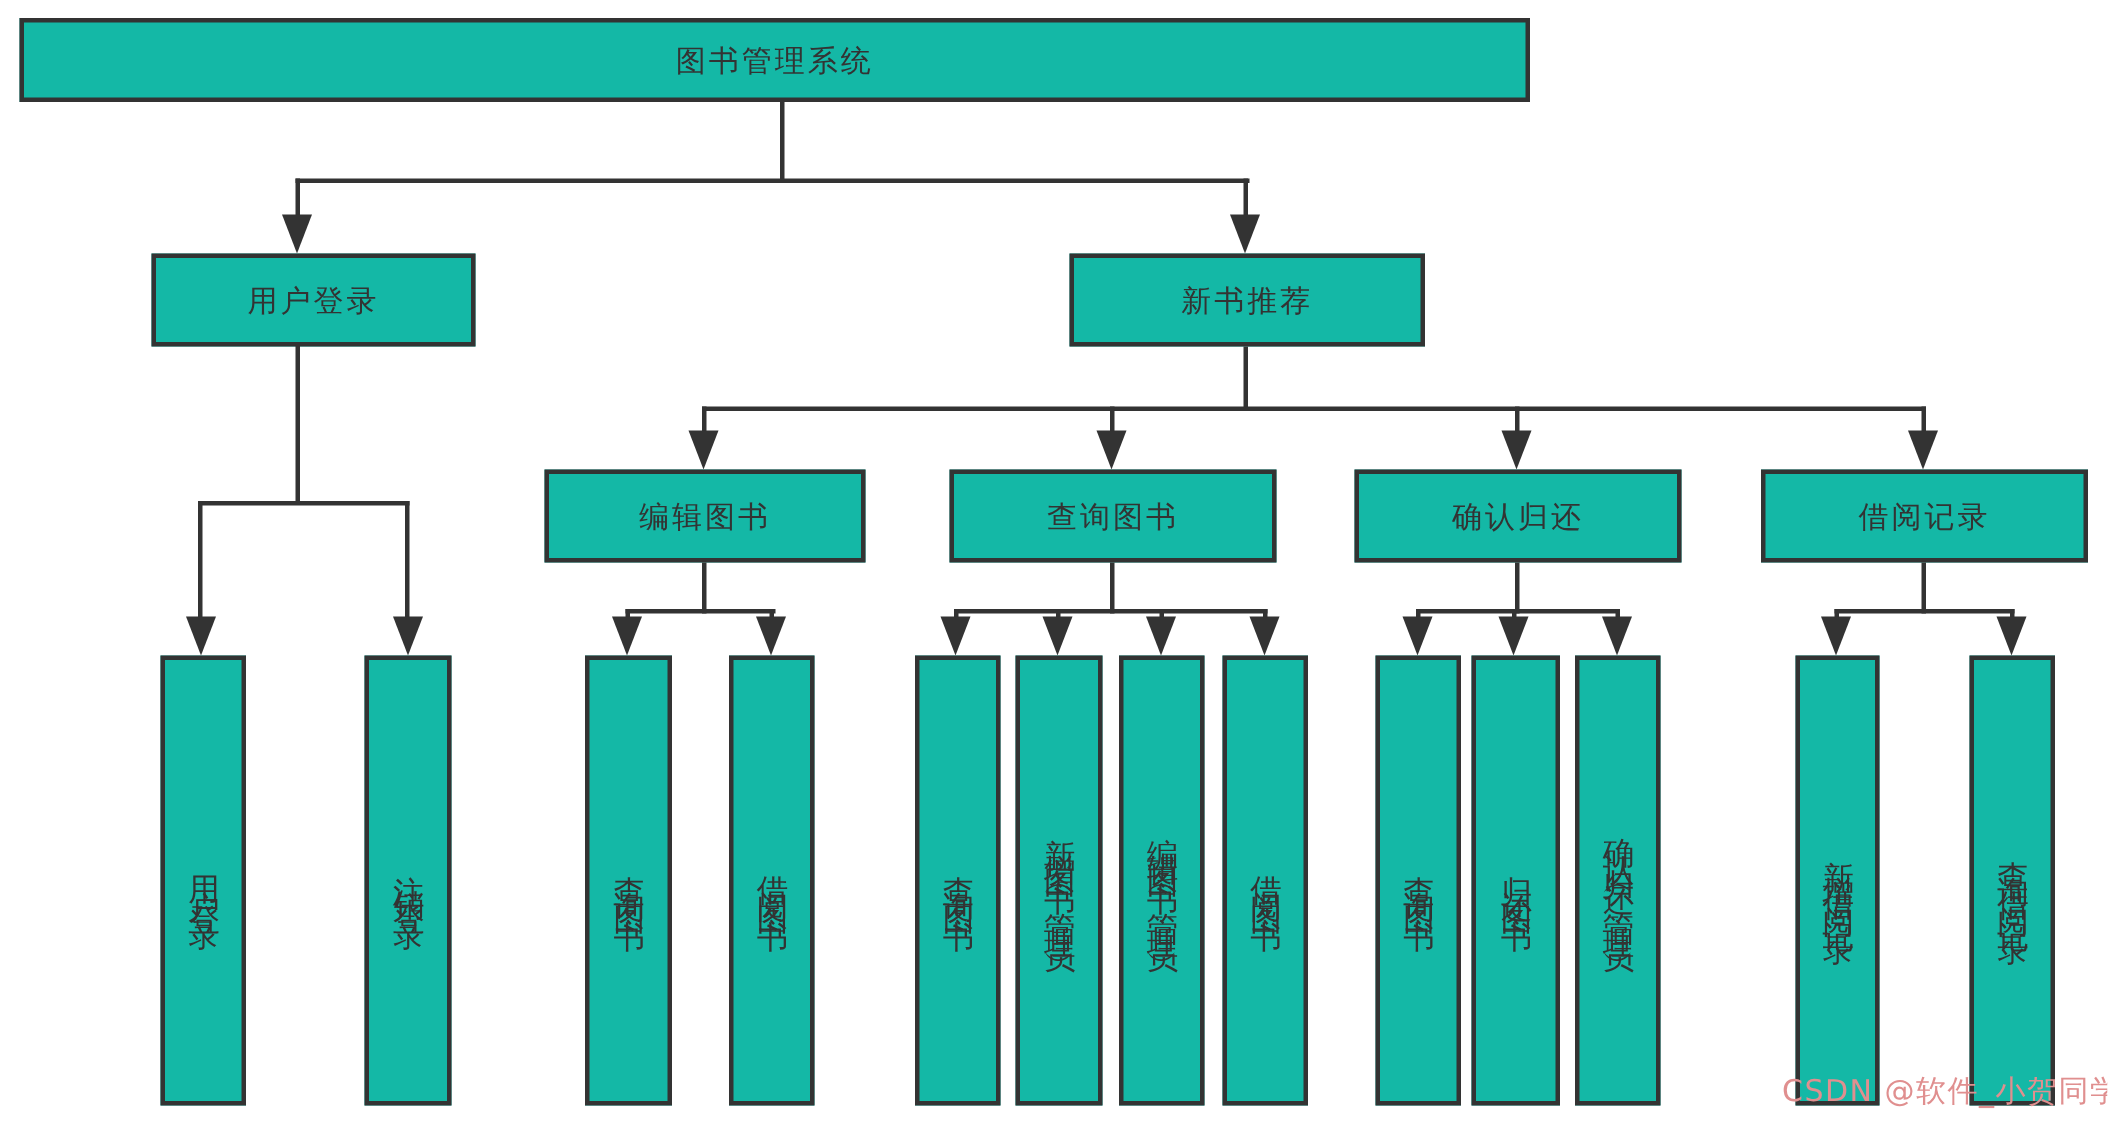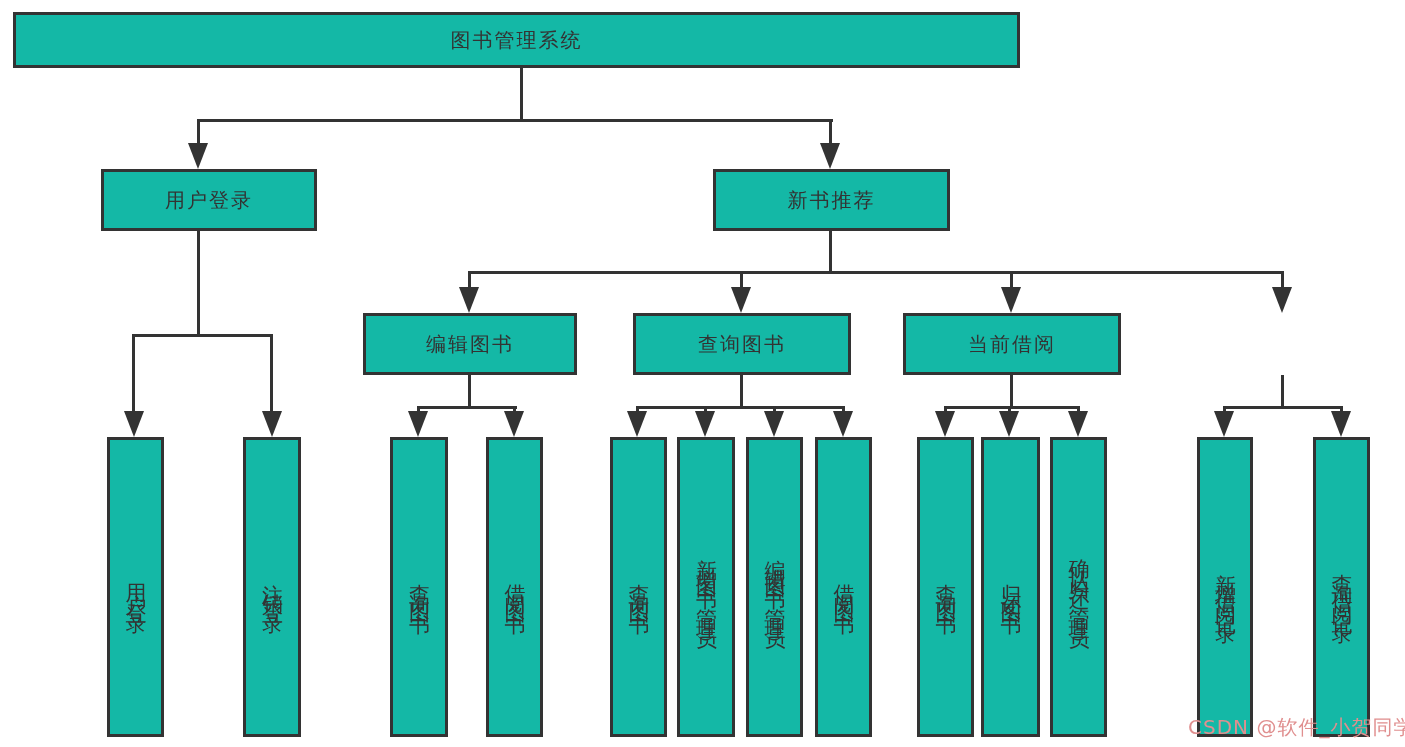--- a/index.html
+++ b/index.html
@@ -57,21 +57,24 @@
   <div class="arrow" style="left:1001px;top:287px;"></div>
   <div class="arrow" style="left:1272px;top:287px;"></div>
 
   <div class="box" style="left:363px;top:313px;width:214px;height:62px;">
     <span class="hlabel">编辑图书</span>
   </div>
   <div class="box" style="left:633px;top:313px;width:218px;height:62px;">
     <span class="hlabel">查询图书</span>
   </div>
   <div class="box" style="left:903px;top:313px;width:218px;height:62px;">
-    <span class="hlabel">当前借阅</span>
+    <span class="hlabel">确认归还</span>
+  </div>
+  <div class="box" style="left:1174px;top:313px;width:218px;height:62px;">
+    <span class="hlabel">借阅记录</span>
   </div>
 
   <div class="line" style="left:468px;top:375px;width:3px;height:34px;"></div>
   <div class="line" style="left:740px;top:375px;width:3px;height:34px;"></div>
   <div class="line" style="left:1010px;top:375px;width:3px;height:34px;"></div>
   <div class="line" style="left:1281px;top:375px;width:3px;height:34px;"></div>
 
   <div class="line" style="left:417px;top:406px;width:100px;height:3px;"></div>
   <div class="line" style="left:636px;top:406px;width:209px;height:3px;"></div>
   <div class="line" style="left:944px;top:406px;width:136px;height:3px;"></div>

